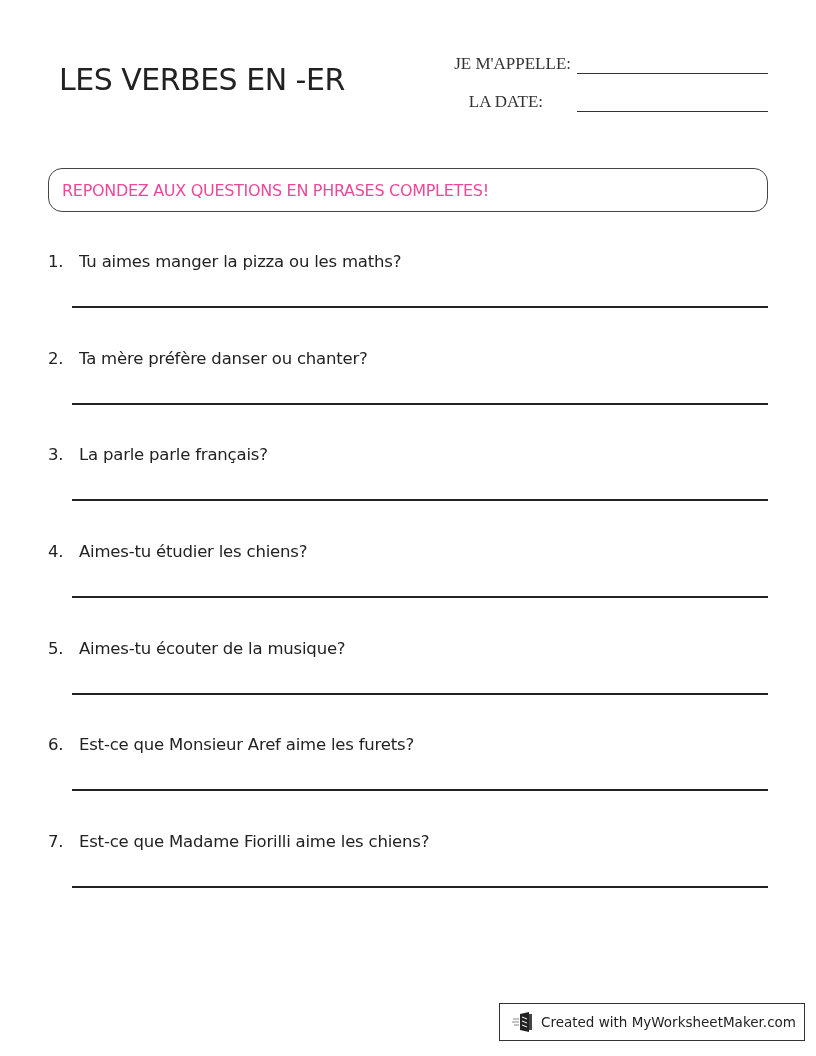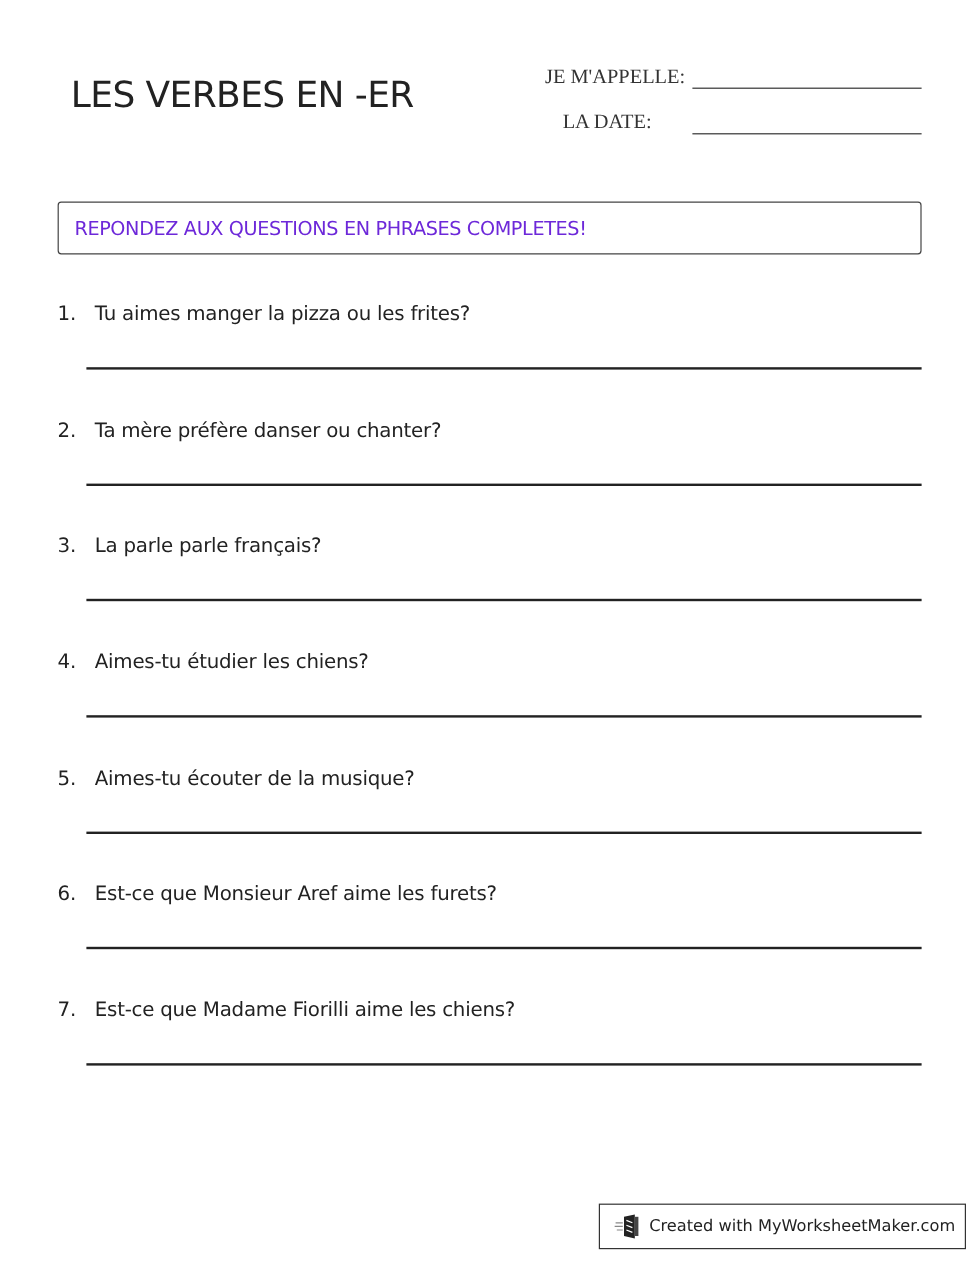--- a/index.html
+++ b/index.html
@@ -49,26 +49,26 @@
       box-sizing: border-box;
     }
     .instructions {
       position: absolute;
       left: 48px;
       top: 168px;
       width: 720px;
       height: 44px;
       box-sizing: border-box;
       border: 1.5px solid #444444;
-      border-radius: 3px;
+      border-radius: 14px;
       padding: 15px 13px;
       display: flex;
       align-items: center;
       font-size: 16px;
-      color: #6d28d9;
+      color: #ec4899;
       letter-spacing: -0.3px;
     }
     .questions {
       position: absolute;
       left: 48px;
       top: 250px;
       width: 720px;
     }
     .question {
       height: 96.7px;
@@ -130,21 +130,21 @@
 </div>
 
 <div class="instructions">
   <span>REPONDEZ AUX QUESTIONS EN PHRASES COMPLETES!</span>
 </div>
 
 <div class="questions">
   <div class="question">
     <div class="q-text">
       <span class="q-num">1.</span>
-      <span>Tu aimes manger la pizza ou les frites?</span>
+      <span>Tu aimes manger la pizza ou les maths?</span>
     </div>
     <div class="answer-line"></div>
   </div>
   <div class="question">
     <div class="q-text">
       <span class="q-num">2.</span>
       <span>Ta mère préfère danser ou chanter?</span>
     </div>
     <div class="answer-line"></div>
   </div>

